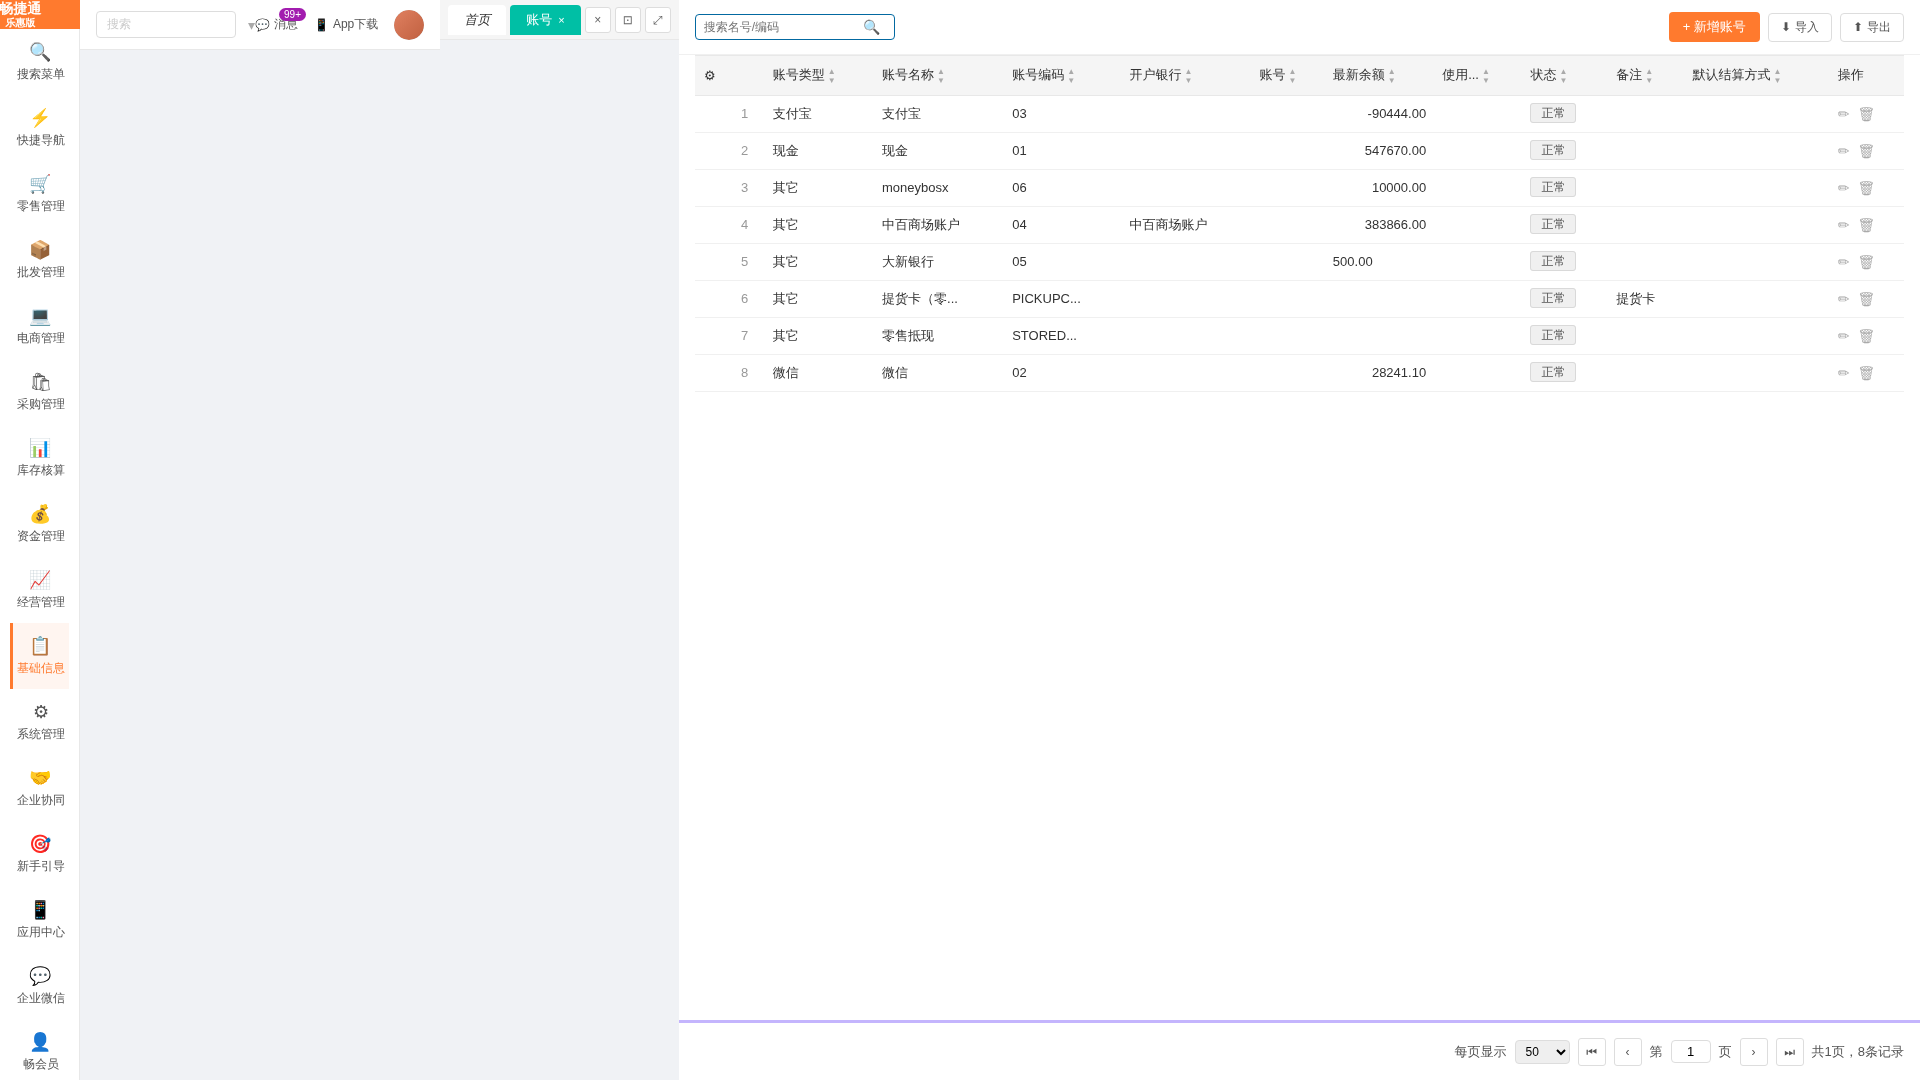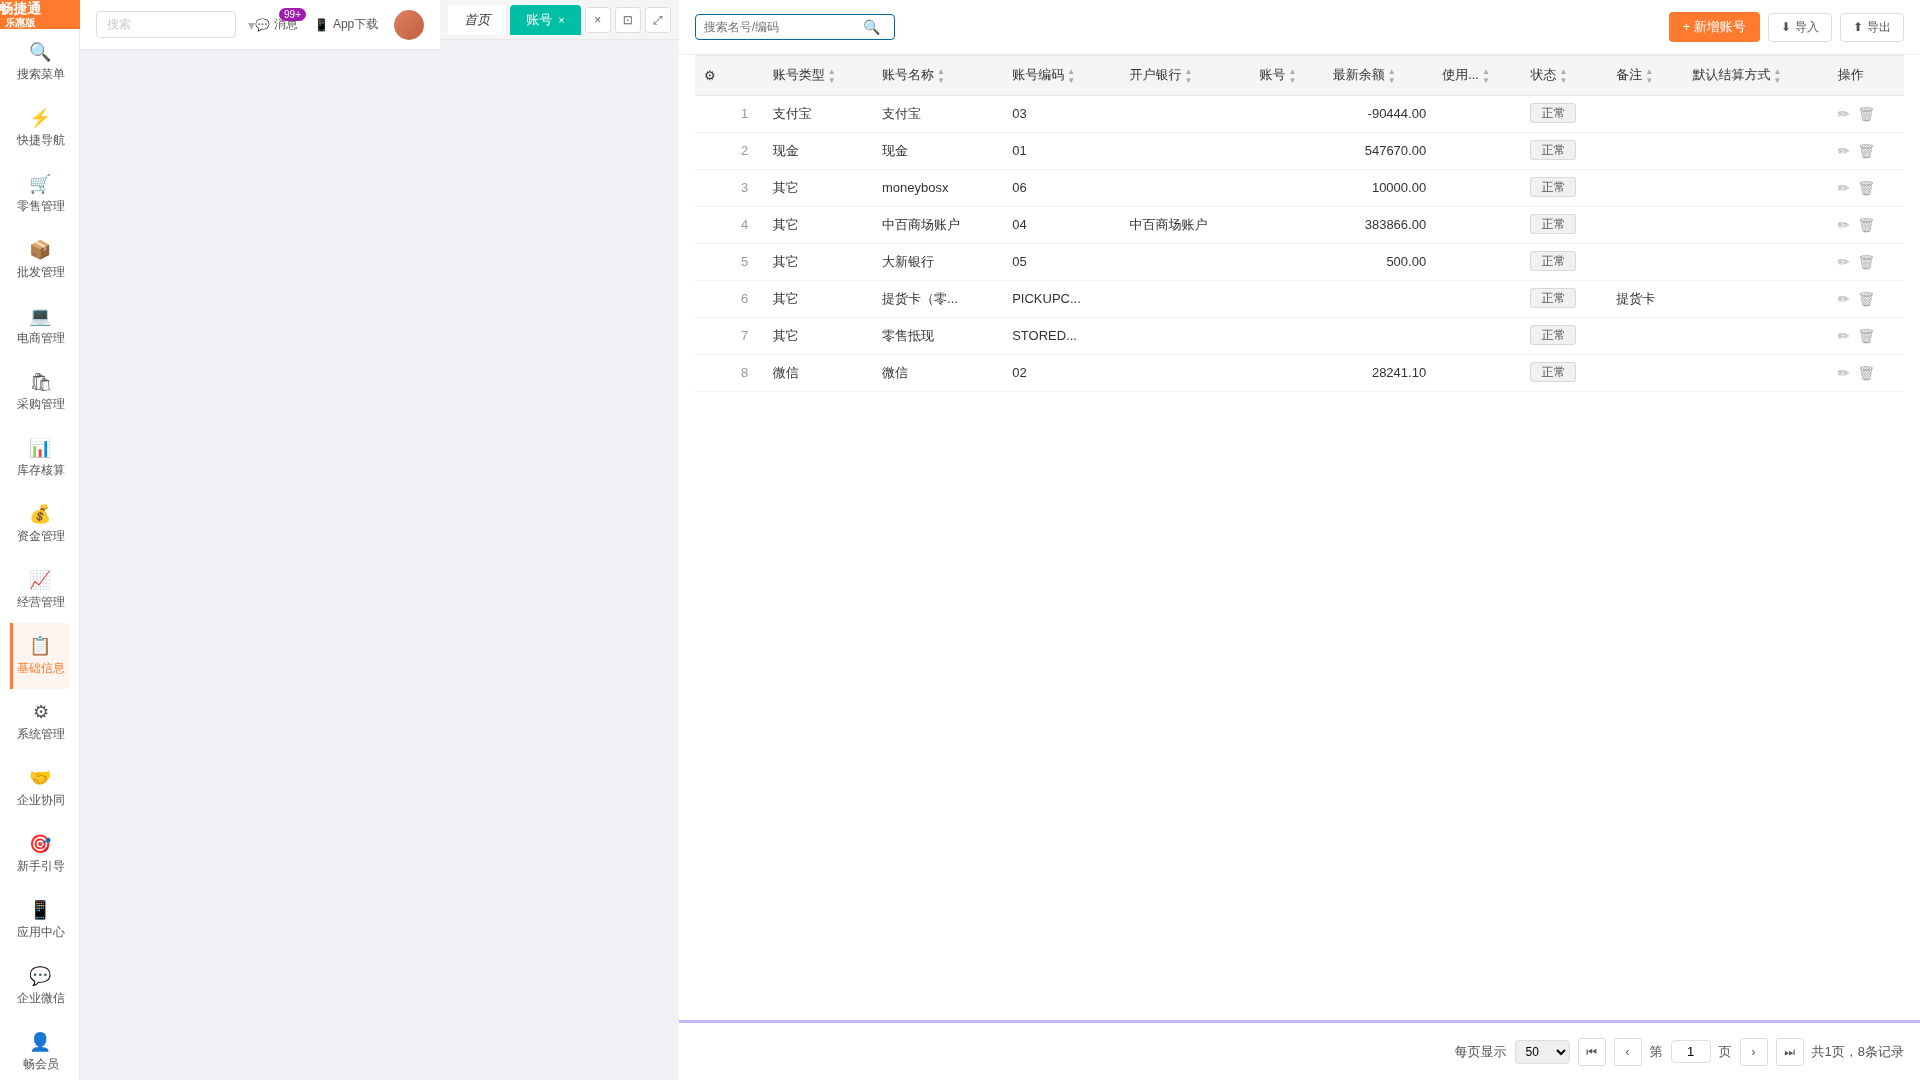--- a/index.html
+++ b/index.html
@@ -610,21 +610,21 @@
       </td>
     </tr>
             <tr>
       <td class="td-number"></td>
       <td class="td-number">5</td>
       <td>其它</td>
       <td>大新银行</td>
       <td>05</td>
       <td></td>
       <td></td>
-      <td style="text-align:right;">500.00</td>
+      <td style="">500.00</td>
       <td></td>
       <td><span class="status-badge">正常</span></td>
       <td></td>
       <td></td>
       <td>
         <div class="action-icons">
           <span class="action-icon">✏</span>
           <span class="action-icon">🗑</span>
         </div>
       </td>

